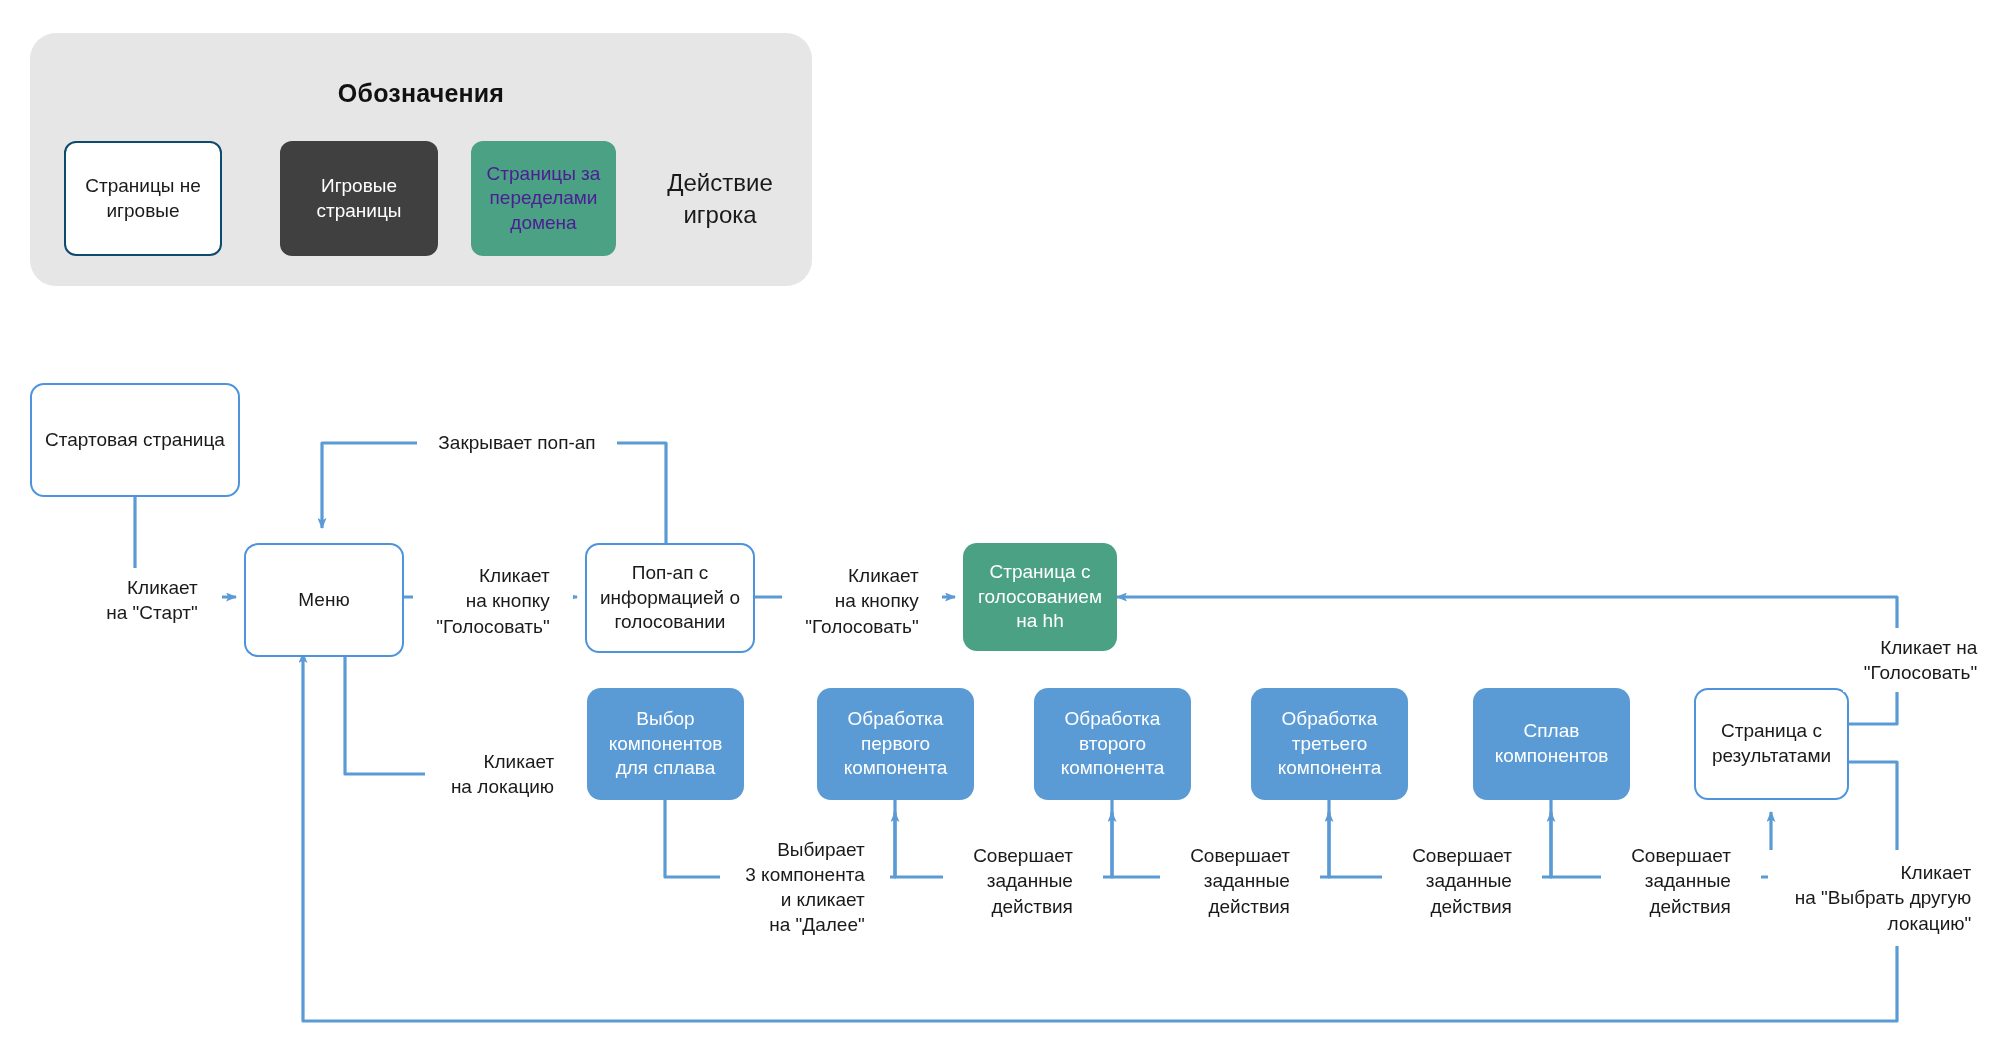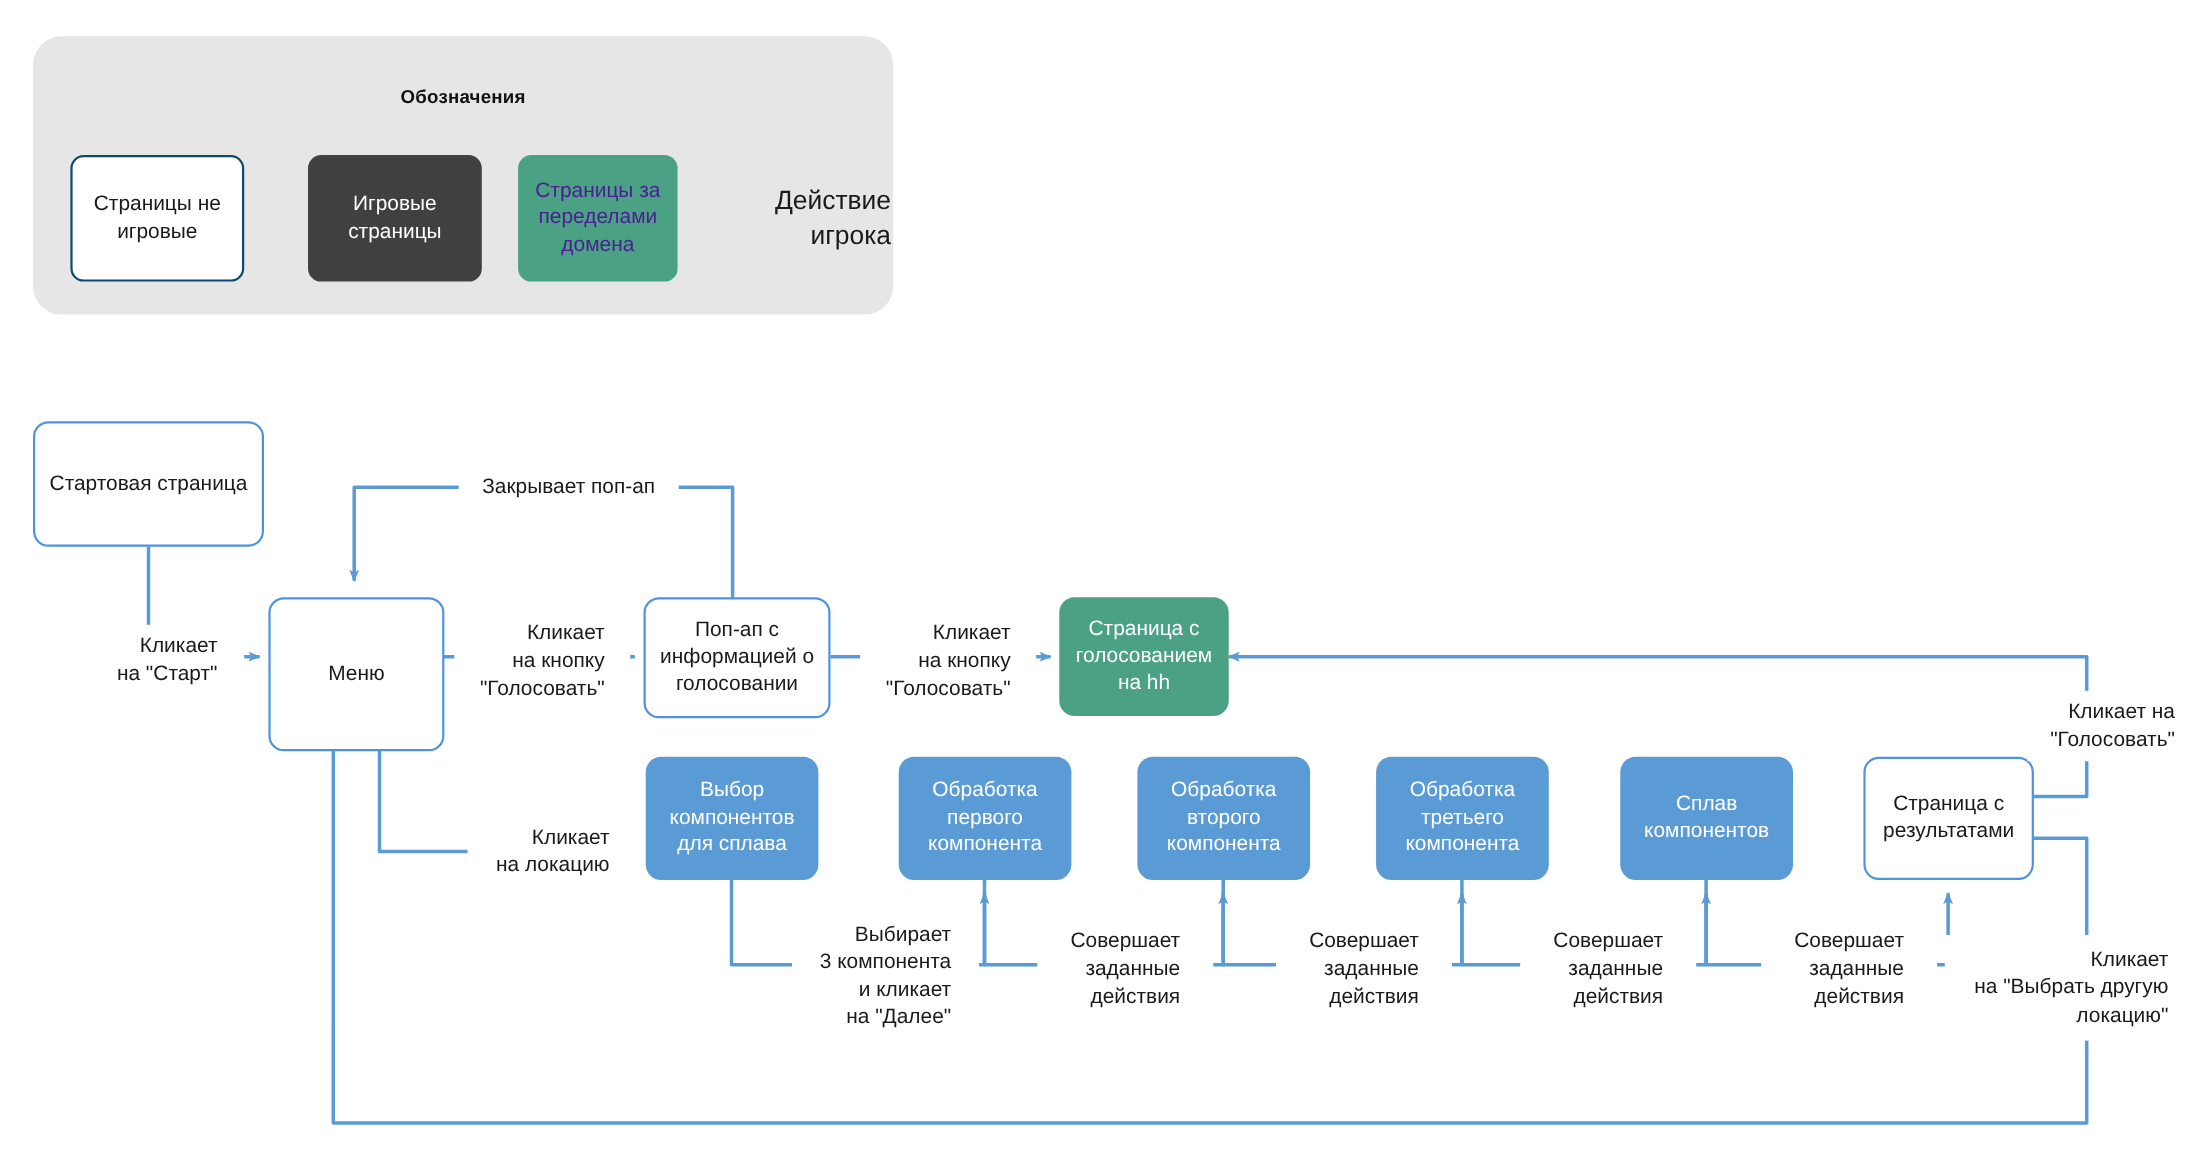--- a/index.html
+++ b/index.html
@@ -9,35 +9,35 @@
   #canvas{position:absolute;inset:0;width:1998px;height:1056px;}
   svg.edges{position:absolute;left:0;top:0;width:1998px;height:1056px;pointer-events:none;}
 
   
   .legend-panel{
     position:absolute;left:30px;top:33px;width:782px;height:253px;
     background:#e6e6e6;border-radius:26px;
   }
   .legend-title{
     position:absolute;left:0;top:46px;width:782px;text-align:center;
-    font-size:17px;font-weight:bold;color:#111;letter-spacing:.2px;
+    font-size:25px;font-weight:bold;color:#111;letter-spacing:.2px;
   }
   .legend-items{position:absolute;left:0;top:108px;width:782px;height:120px;}
 
   .lg-box{
     position:absolute;top:0;height:115px;border-radius:12px;
     display:flex;align-items:center;justify-content:center;text-align:center;
     font-size:19px;line-height:1.28;box-sizing:border-box;padding:4px 8px;
   }
   .lg-white{left:34px;width:158px;background:#ffffff;border:2px solid #0c4a6e;color:#1a1a1a;}
   .lg-blue {left:250px;width:158px;background:#404040;border:none;color:#ffffff;}
   .lg-green{left:441px;width:145px;background:#4AA183;border:none;color:#4c1d95;}
   .lg-plain{
     position:absolute;left:600px;top:0;width:180px;height:115px;
-    display:flex;align-items:center;justify-content:center;text-align:right;
+    display:flex;align-items:center;justify-content:center;text-align:center;
     font-size:24px;line-height:1.3;color:#1a1a1a;
   }
 
   
   .node{
     position:absolute;box-sizing:border-box;border-radius:14px;
     display:flex;align-items:center;justify-content:center;text-align:center;
     font-size:19px;line-height:1.3;padding:4px 8px;
   }
   .n-white{background:#ffffff;border:2px solid #4D94DD;color:#1a1a1a;}
@@ -103,21 +103,21 @@
 
       <path d="M1849,724 L1897,724 L1897,597 L1117,597" marker-end="url(#ah)"></path>
 
       <path d="M1849,762 L1897,762 L1897,1021 L303,1021 L303,653" marker-end="url(#ah)"></path>
     </g>
   </svg>
 
   <div class="node n-white" style="left:30px;  top:383px; width:210px; height:114px;">Стартовая
 страница</div>
 
-  <div class="node n-white" style="left:244px; top:543px; width:160px; height:140px;">Меню</div>
+  <div class="node n-white" style="left:244px; top:543px; width:160px; height:114px;">Меню</div>
 
   <div class="node n-white" style="left:585px; top:543px; width:170px; height:110px;">Поп-ап с
 информацией о
 голосовании</div>
 
   <div class="node n-green" style="left:963px; top:543px; width:154px; height:108px;">Страница с
 голосованием
 на hh</div>
 
   <div class="node n-blue" style="left:587px; top:688px; width:157px; height:112px;">Выбор

